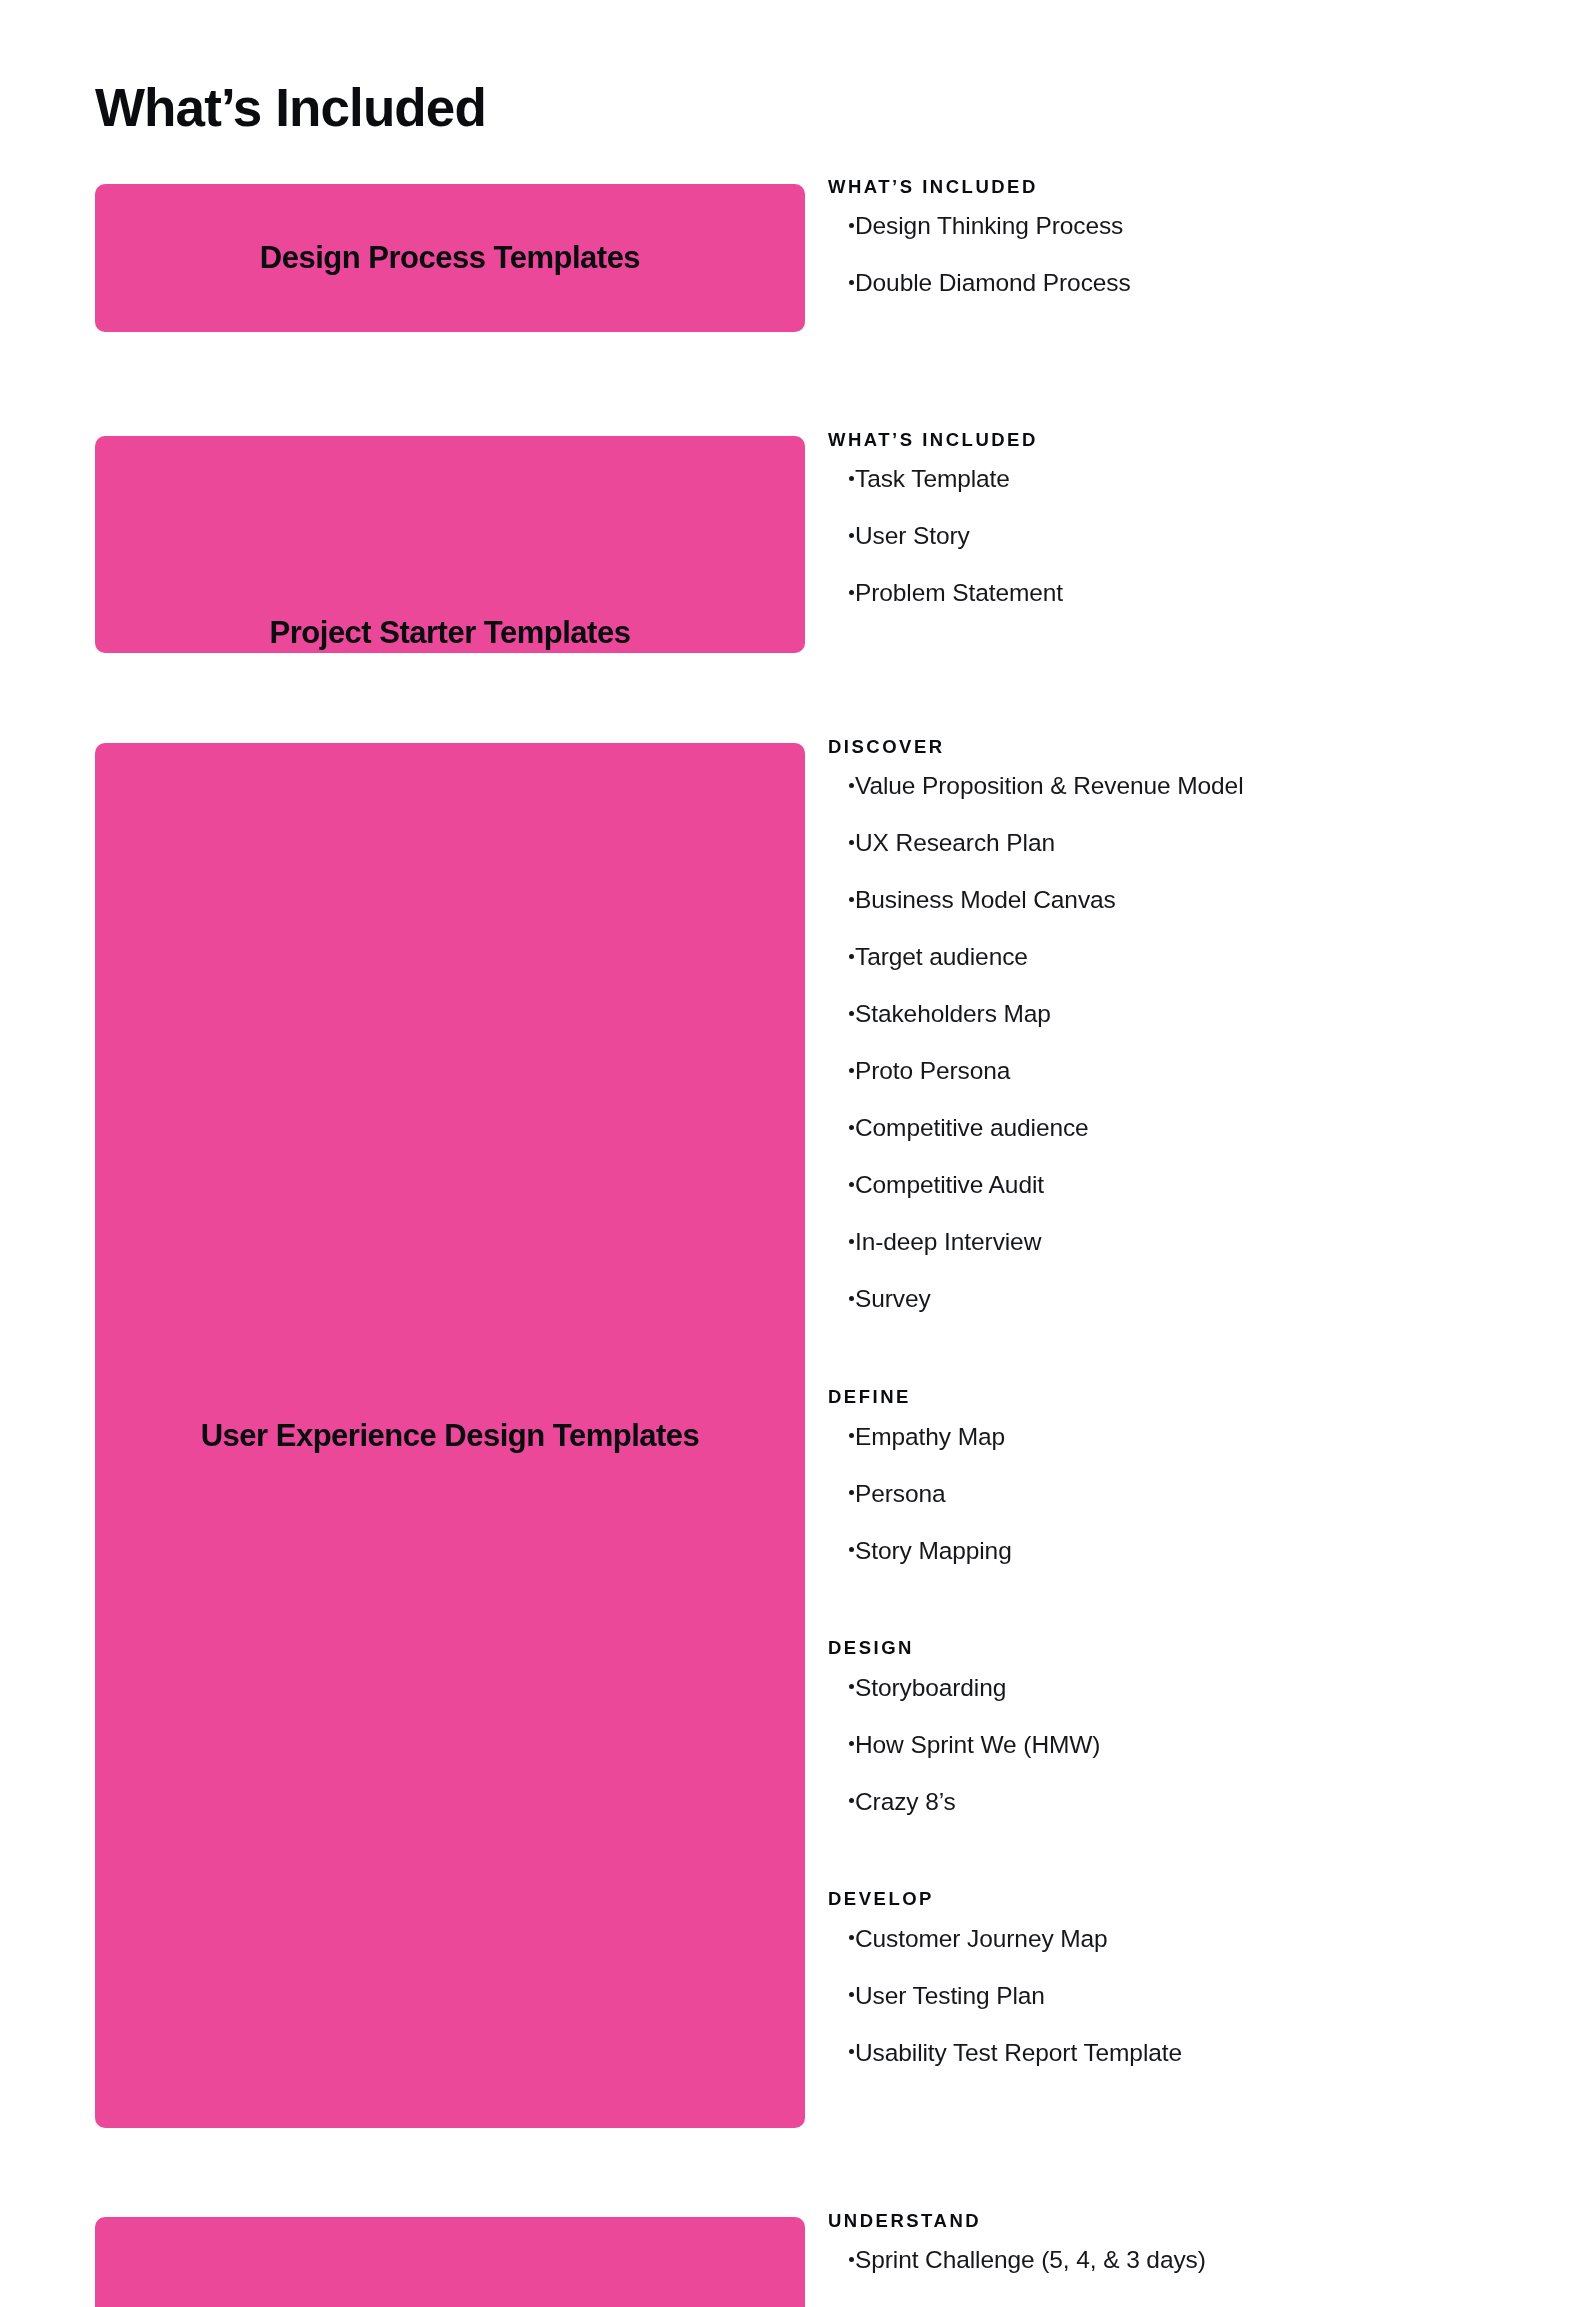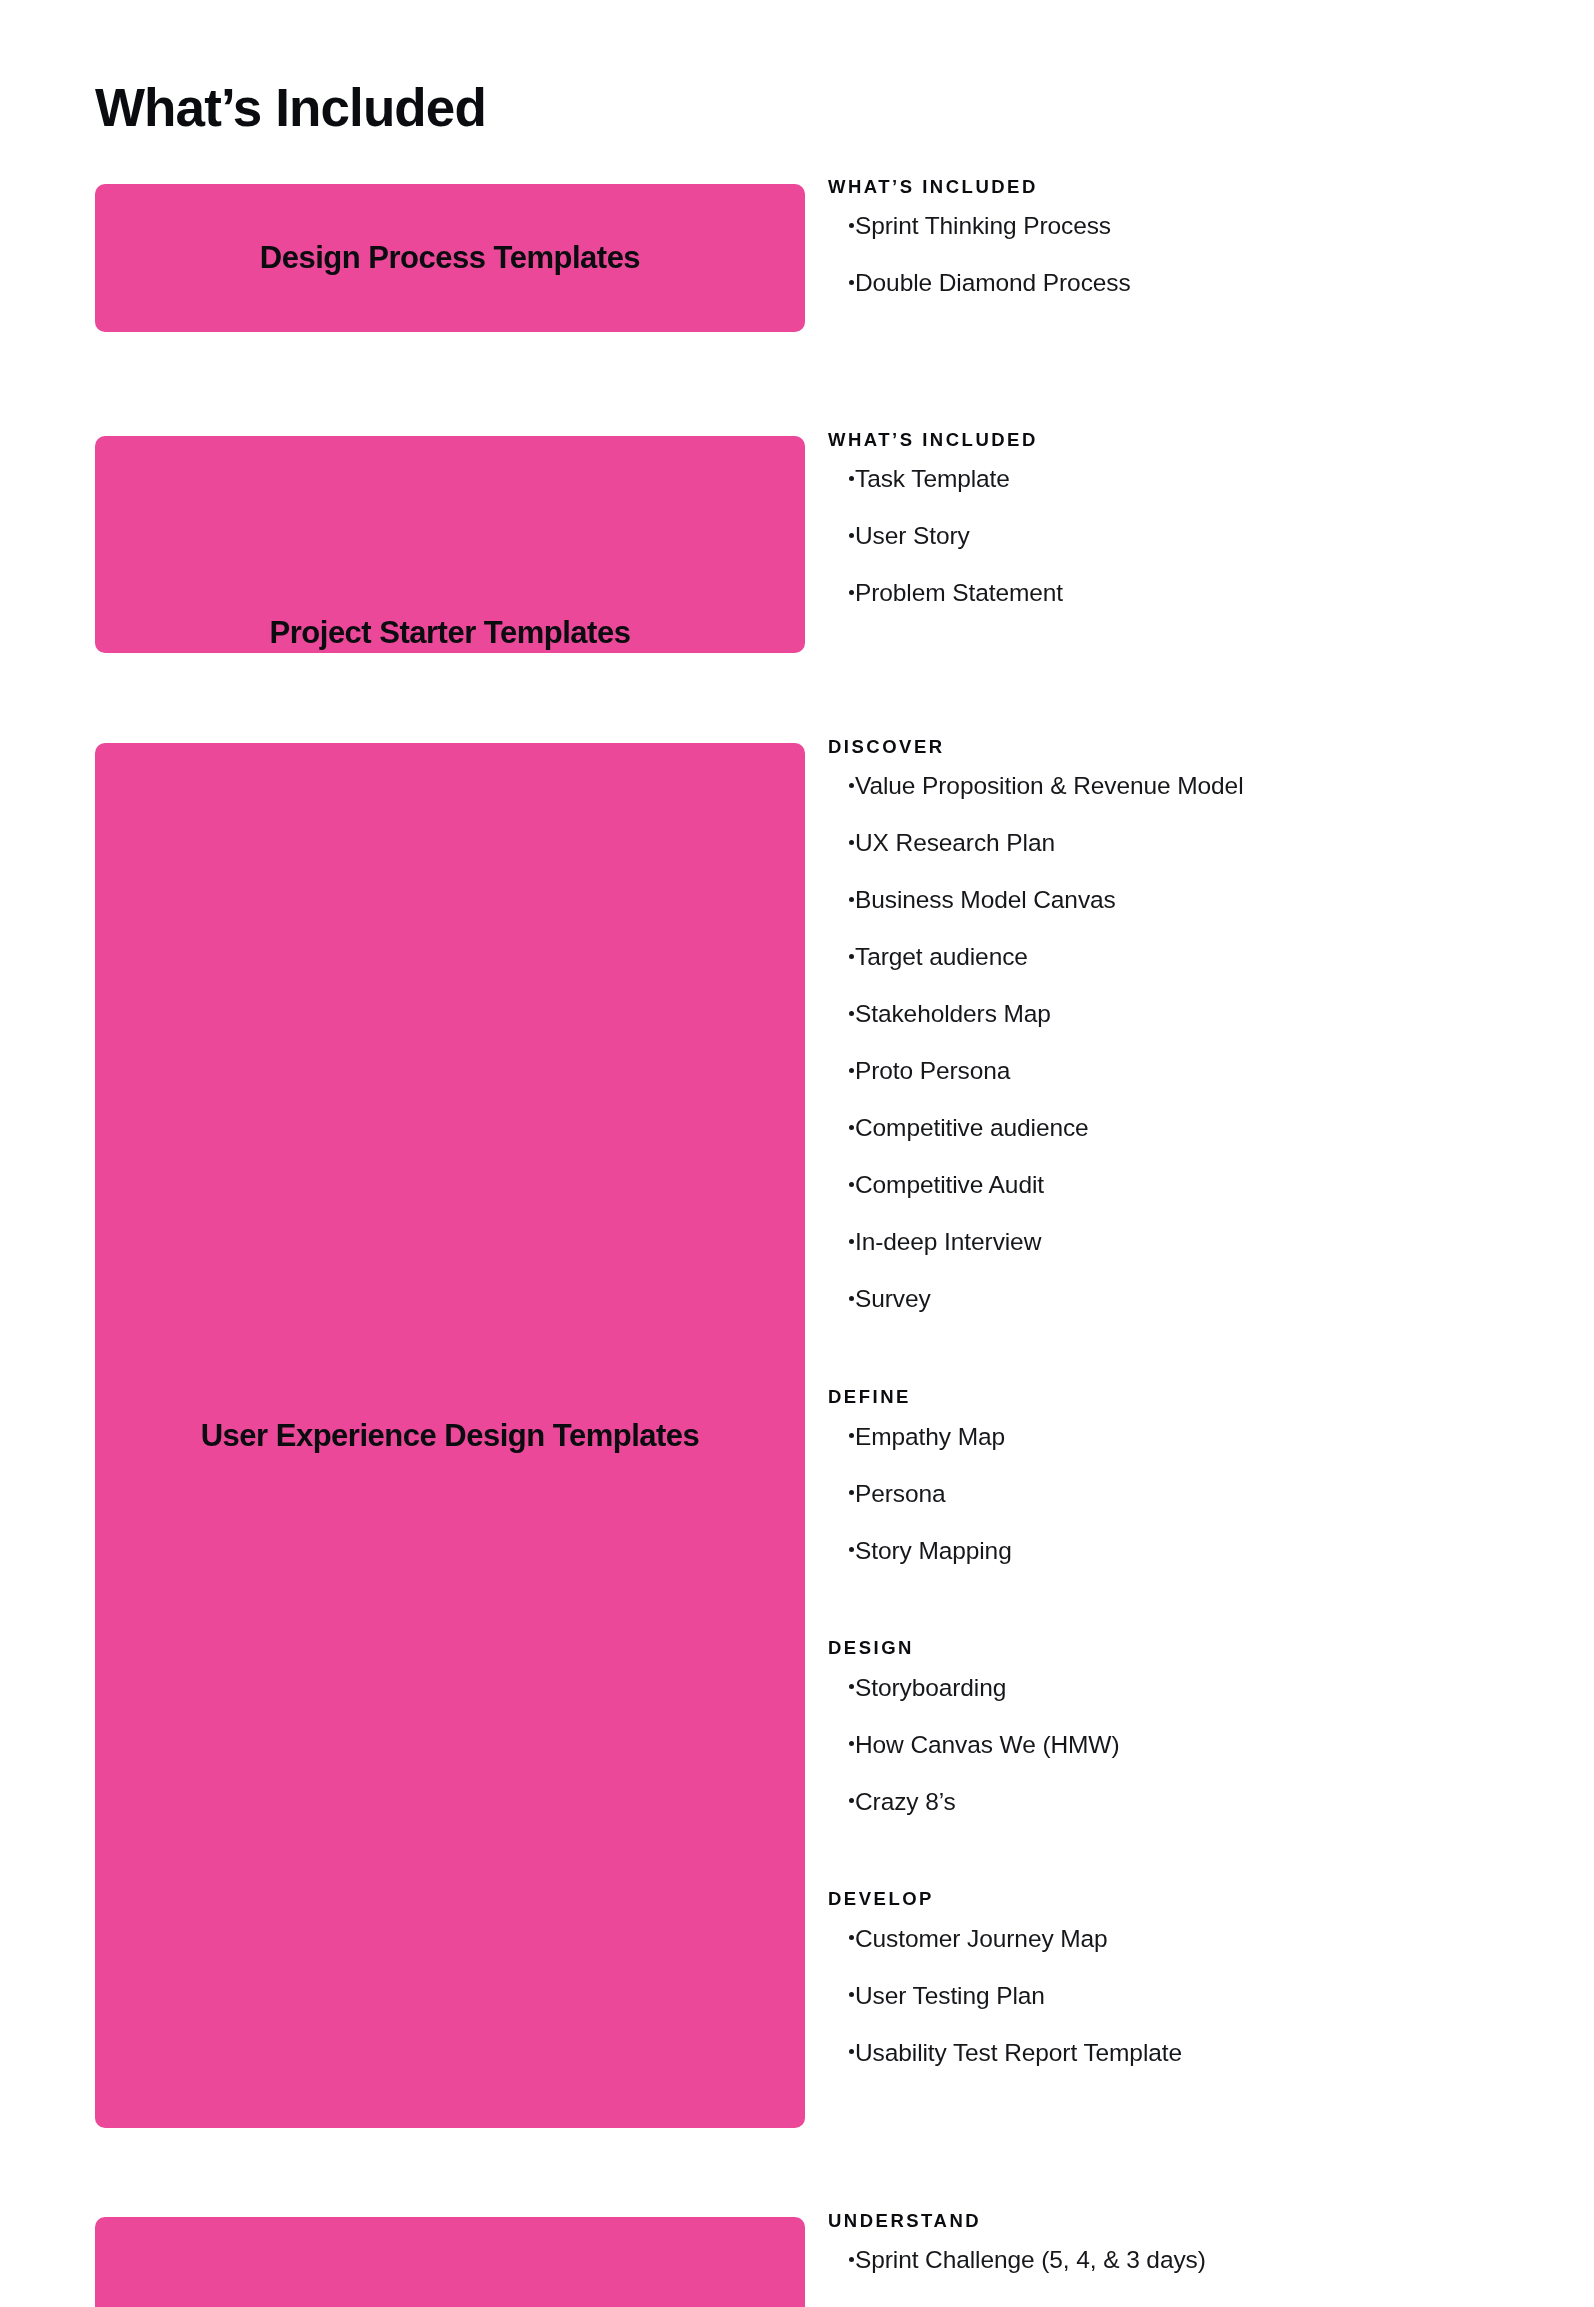--- a/index.html
+++ b/index.html
@@ -132,21 +132,21 @@
     <div class="card">
       <div class="card-title">Design Process Templates</div>
     </div>
     <div class="details">
       <div class="group-label">WHAT’S INCLUDED</div>
       <ul class="item-list">
         <li class="item-row">
           <span class="bullet">
               <i></i>
             </span>
-          <span class="item-text">Sprint Thinking Process</span>
+          <span class="item-text">Design Thinking Process</span>
         </li>
         <li class="item-row">
           <span class="bullet">
               <i></i>
             </span>
           <span class="item-text">Double Diamond Process</span>
         </li>
       </ul>
     </div>
   </div>
@@ -277,21 +277,21 @@
         <li class="item-row">
             <span class="bullet">
               <i></i>
             </span>
             <span class="item-text">Storyboarding</span>
           </li>
         <li class="item-row">
             <span class="bullet">
               <i></i>
             </span>
-            <span class="item-text">How Canvas We (HMW)</span>
+            <span class="item-text">How Sprint We (HMW)</span>
           </li>
         <li class="item-row">
             <span class="bullet">
               <i></i>
             </span>
             <span class="item-text">Crazy 8’s</span>
           </li>
       </ul>
 
       <div class="group-label gap-top">DEVELOP</div>

